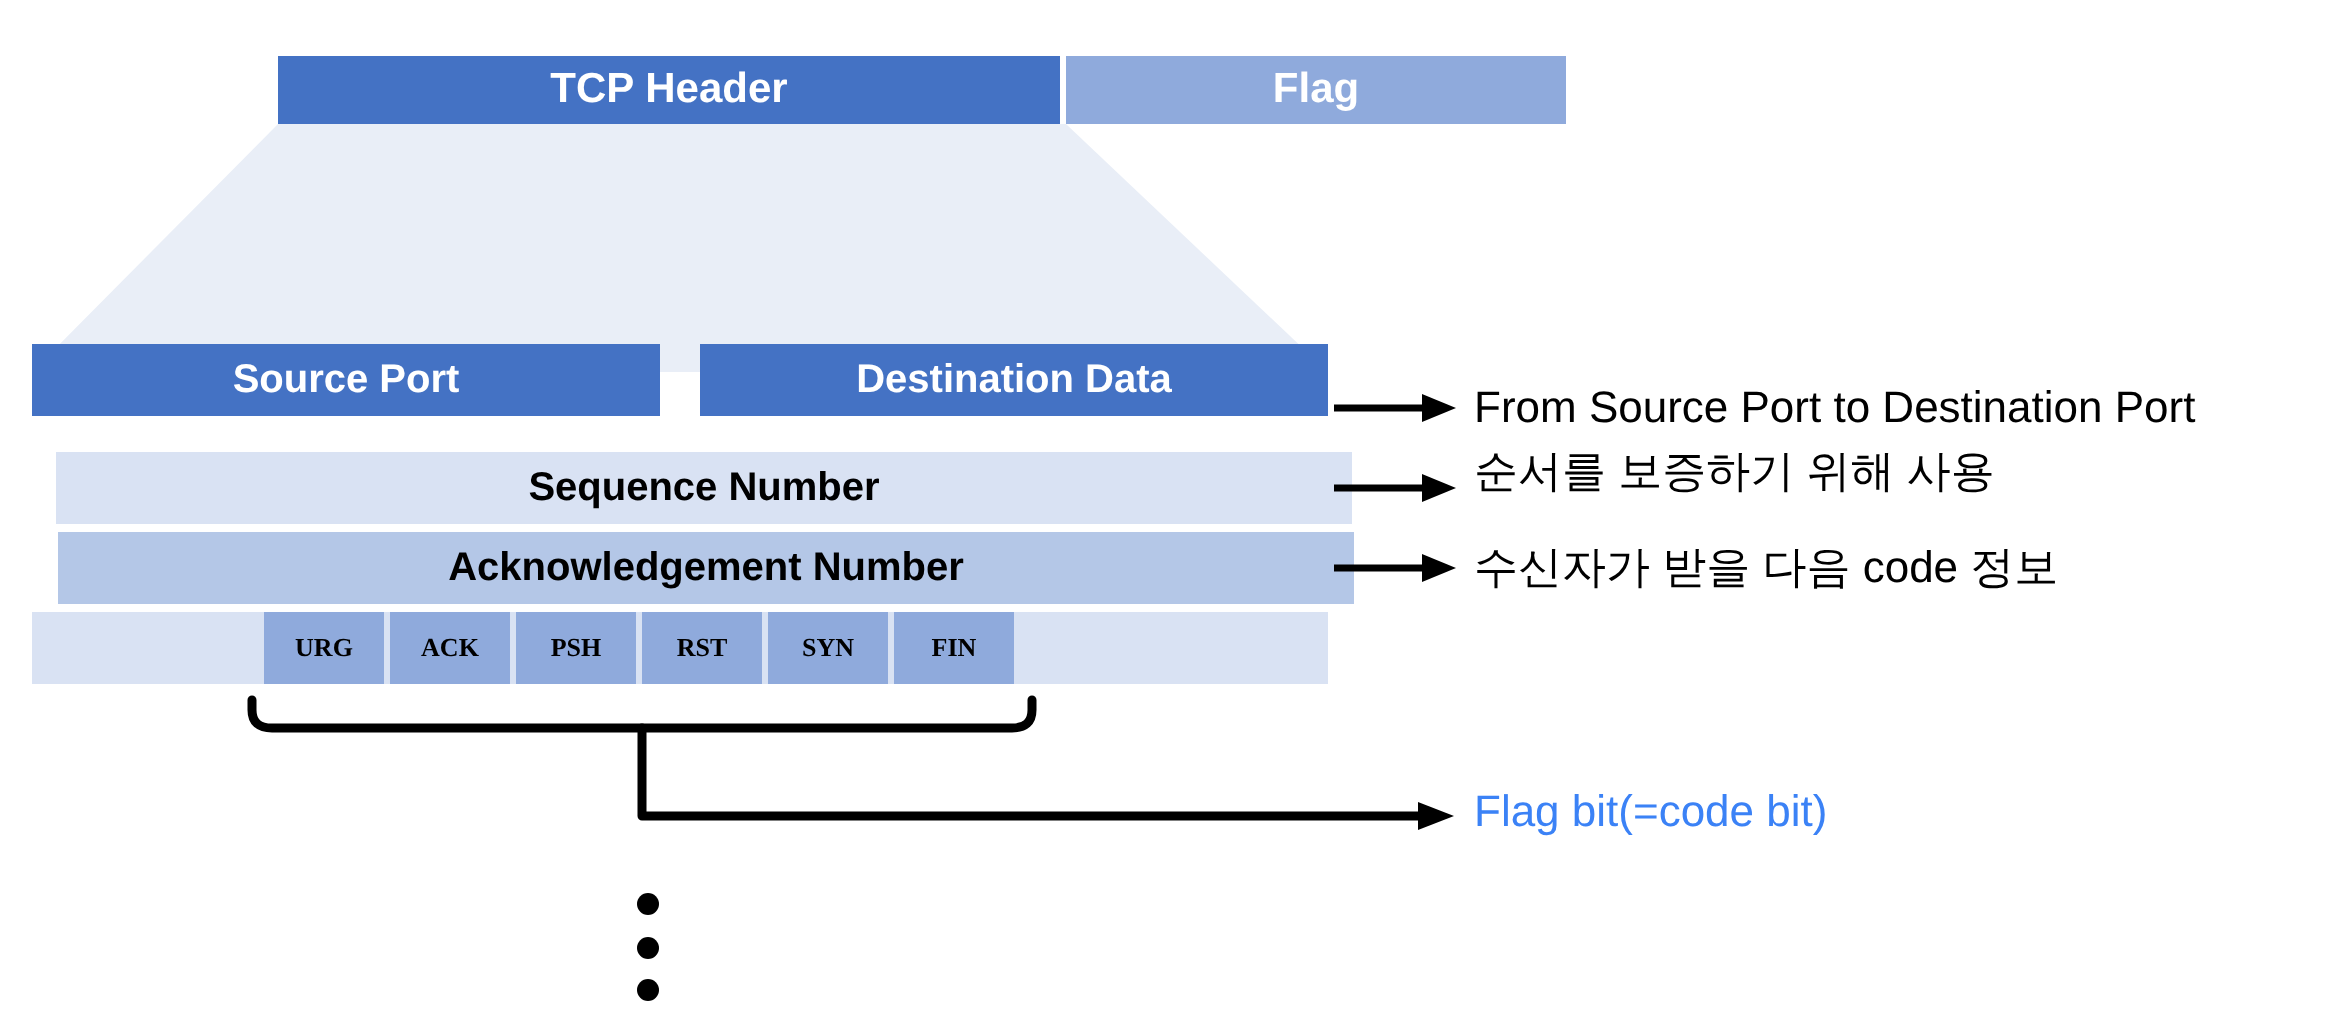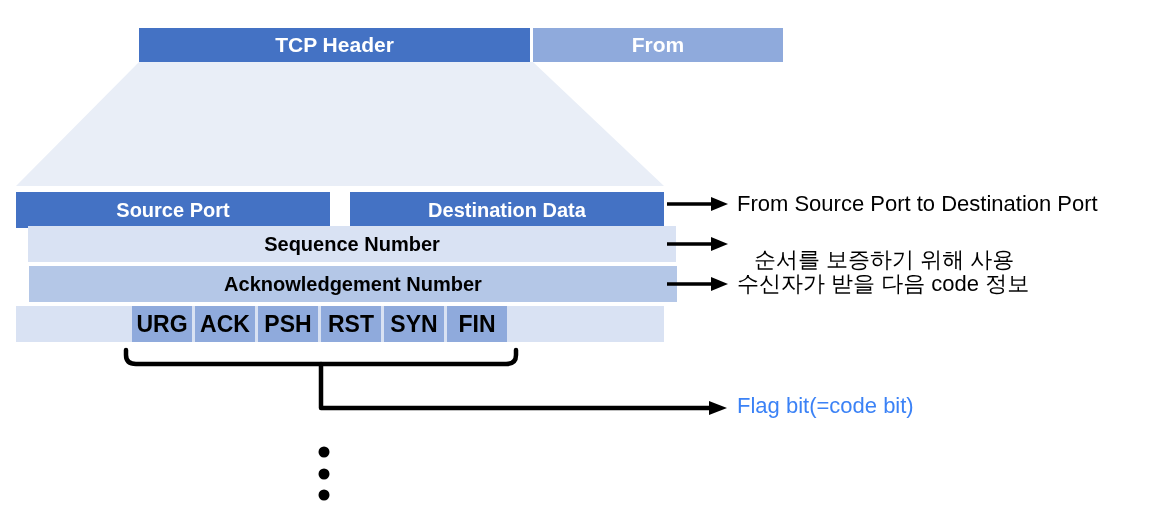--- a/index.html
+++ b/index.html
@@ -39,21 +39,21 @@
   .row {
     left: 16px;
     width: 648px;
     height: 36px;
     display: flex;
     align-items: center;
     justify-content: center;
     font-weight: bold;
     font-size: 20px;
   }
-  .row1 { top: 192px; gap: 20px; }
+  .row1 { top: 172px; gap: 20px; }
   .row1 .cell {
     flex: 1 1 0;
     height: 100%;
     background: #4472C4;
     color: #ffffff;
     display: flex;
     align-items: center;
     justify-content: center;
   }
   .row2 { top: 226px; background: #D9E2F3; color: #000000; margin-left: 12px; }
@@ -66,59 +66,60 @@
     height: 100%;
     display: flex;
     gap: 3px;
   }
   .flag-box {
     width: 60px;
     height: 36px;
     background: #8FAADC;
     color: #000000;
     font-weight: bold;
-    font-size: 23px;
+    font-size: 13px;
     display: flex;
     align-items: center;
     justify-content: center;
+    font-family: Liberation Serif, serif;
   }
 
   
   .annotation {
     position: absolute;
     left: 737px;
     height: 28px;
     display: flex;
     align-items: center;
     font-size: 22px;
     white-space: nowrap;
     color: #000000;
   }
   .ann1 { top: 190px; }
-  .ann2 { top: 246px; margin-left: 17px; }
+  .ann2 { top: 222px; }
   .ann3 { top: 270px; }
   .flag-annotation {
     position: absolute;
     left: 737px;
     top: 390px;
     font-size: 22px;
     line-height: 31px;
     white-space: nowrap;
     color: #3b82f6;
   }
 
   svg.overlay { pointer-events: none; }
 </style>
 </head>
 <body>
 
 <div class="canvas">
 
   <div class="abs topbox tcp-header-box">TCP Header</div>
-  <div class="abs topbox data-box">From</div>
+  <div class="abs topbox data-box">Flag</div>
 
   <svg class="abs" style="left:0; top:62px;" width="700" height="124">
     <polygon points="139,0 533,0 664,124 16,124" fill="#E9EEF7"></polygon>
   </svg>
 
   <div class="abs row row1">
     <div class="cell">Source Port</div>
     <div class="cell">Destination Data</div>
   </div>
 

